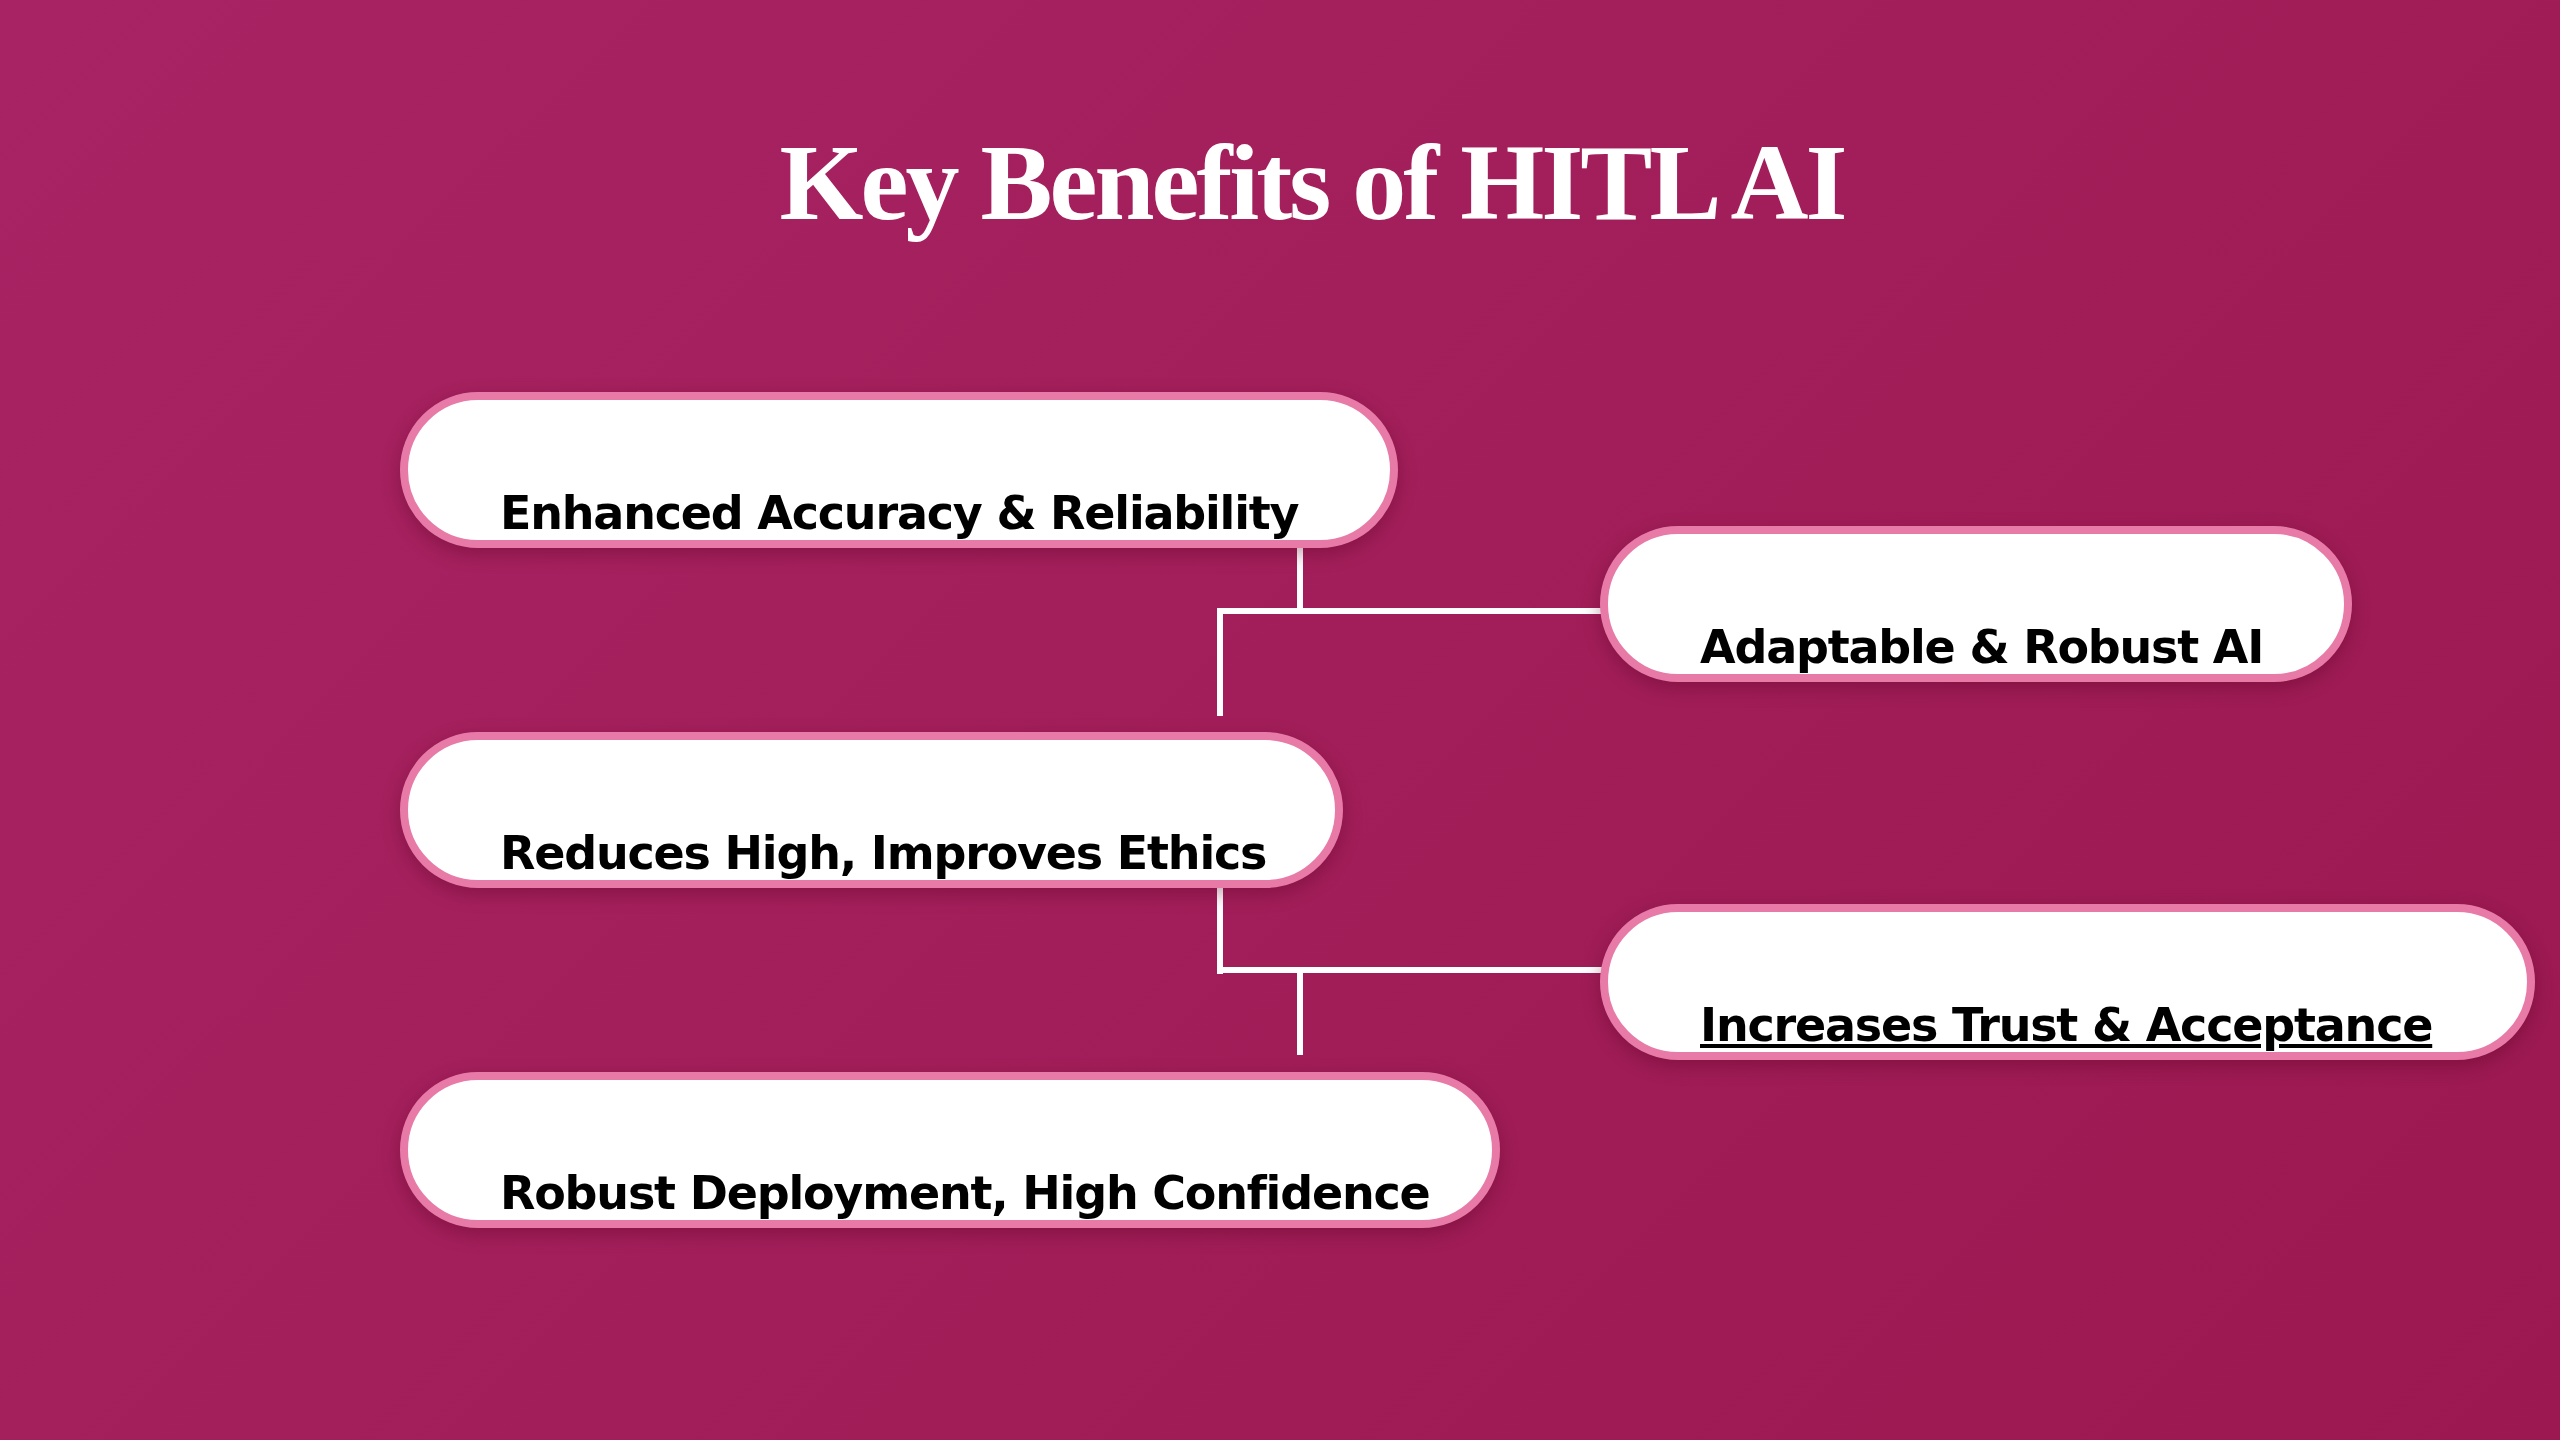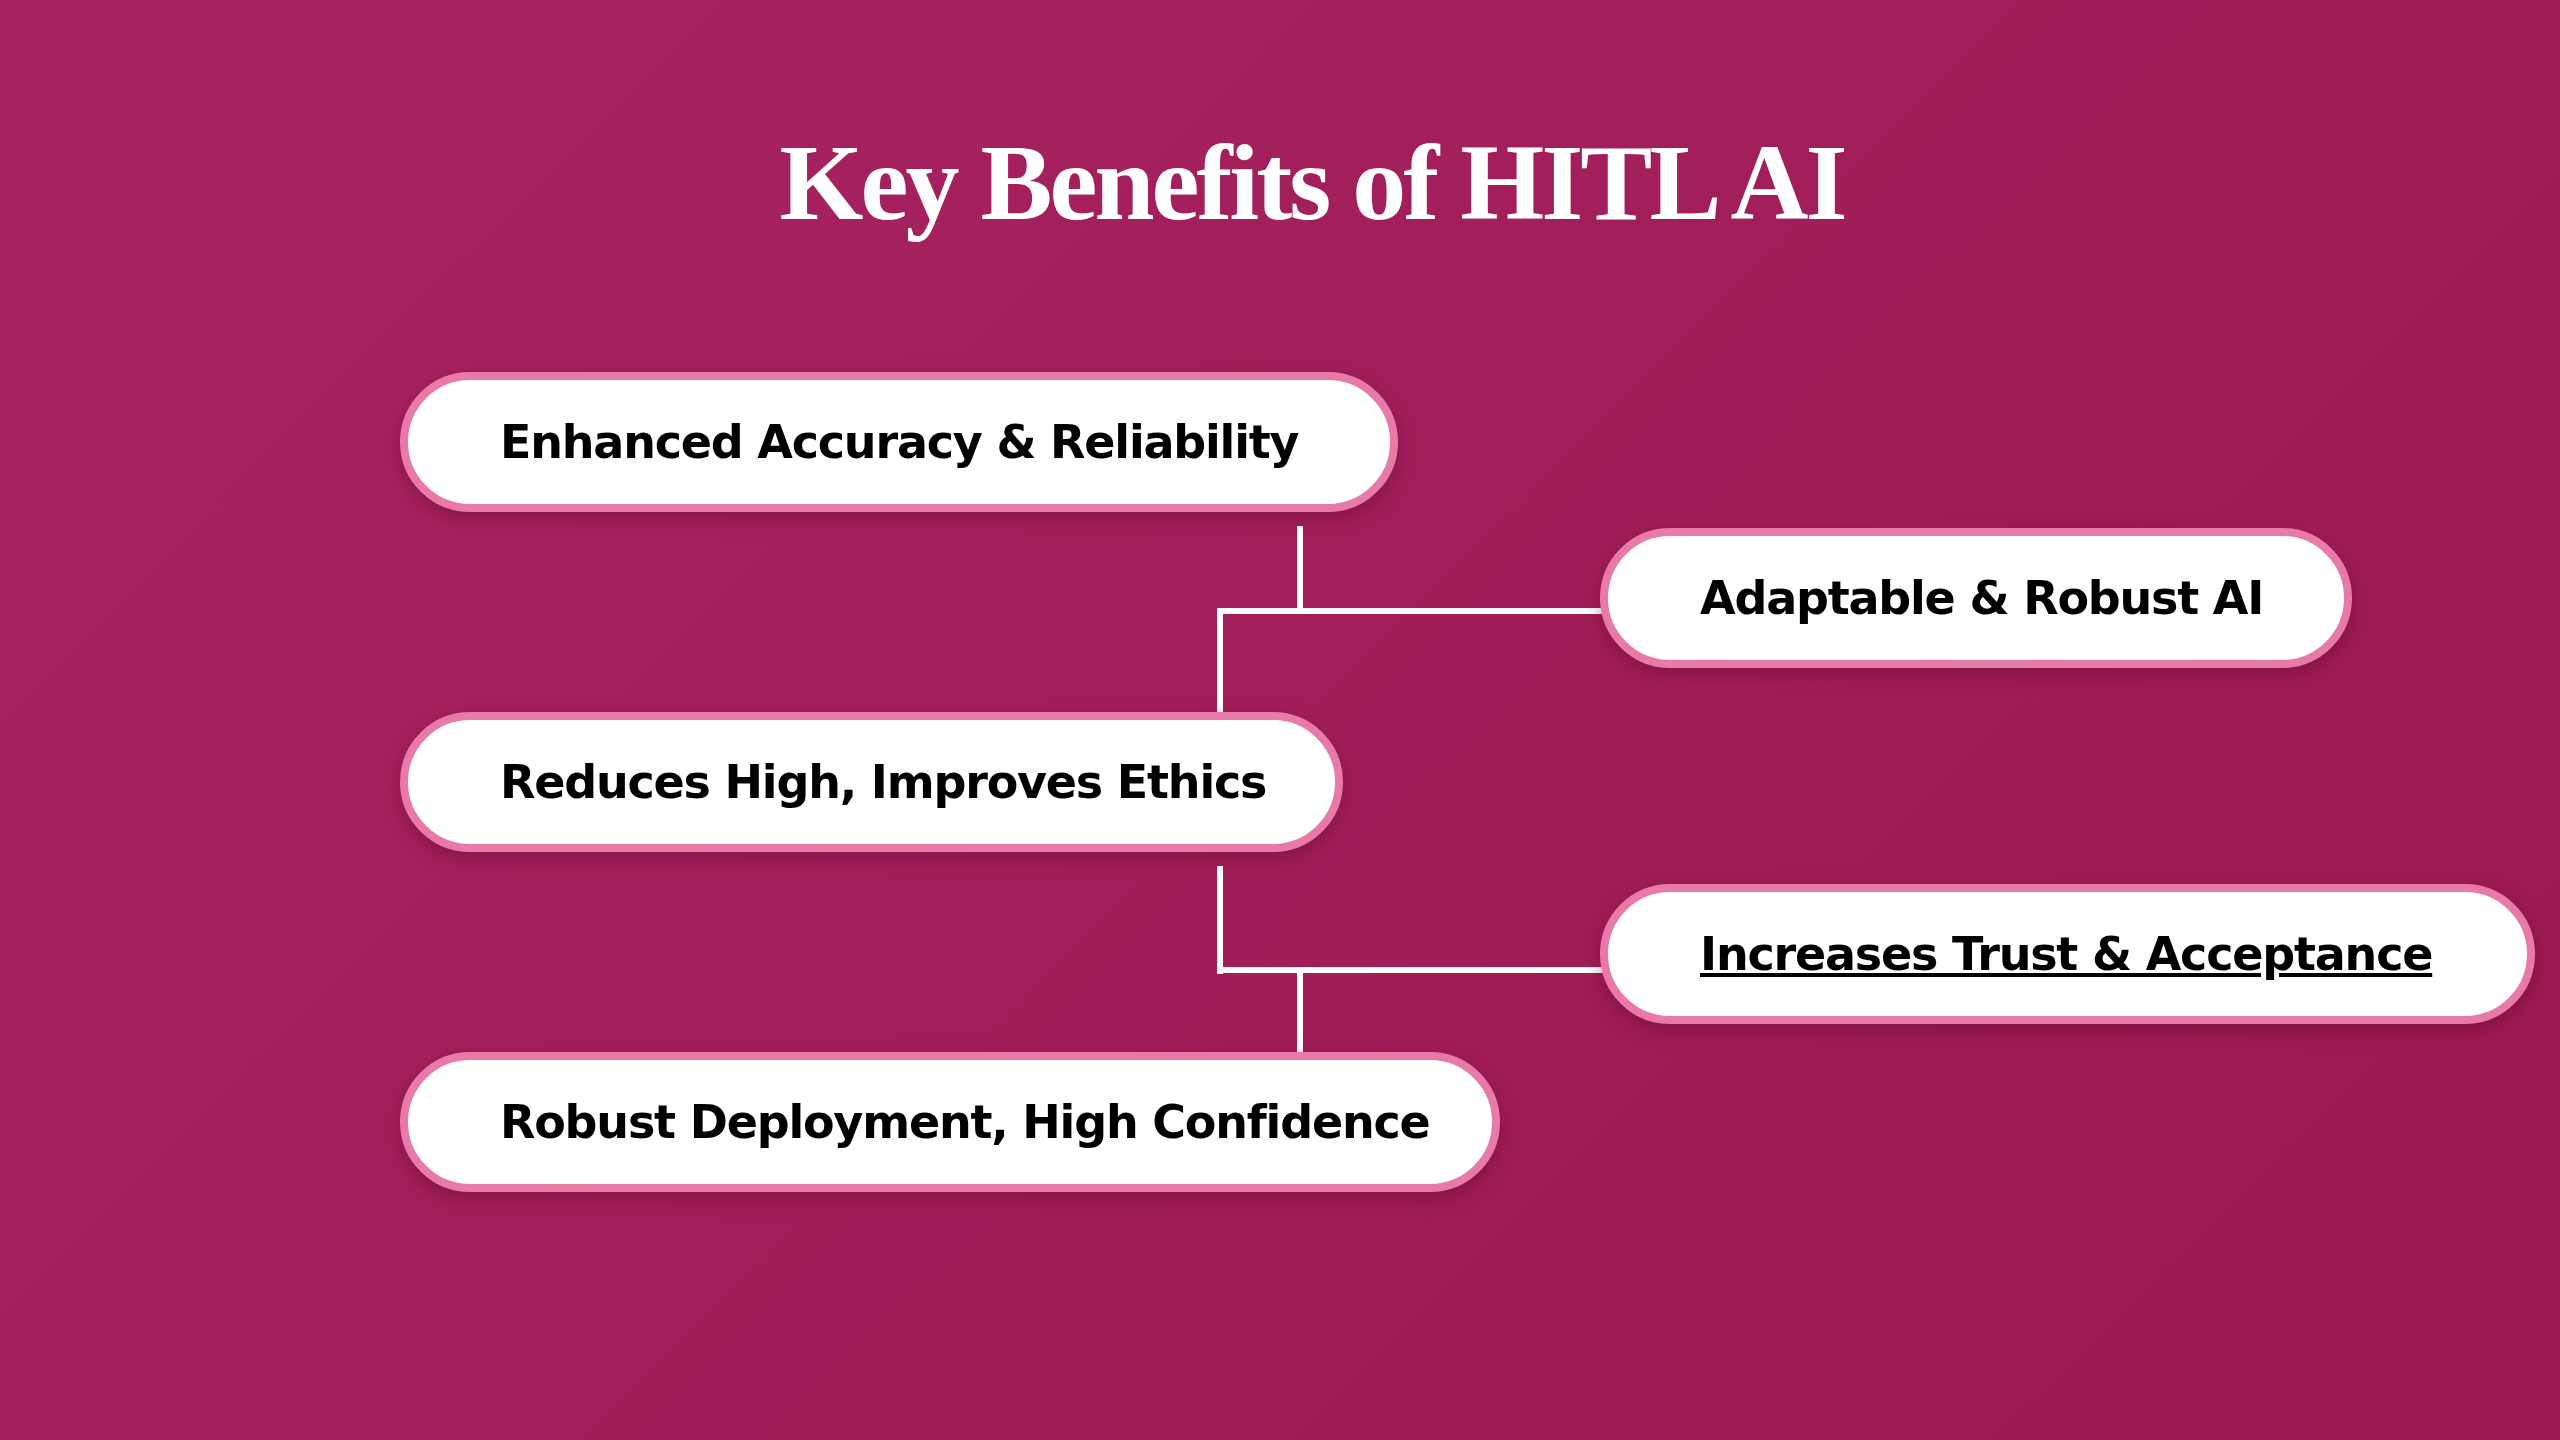--- a/index.html
+++ b/index.html
@@ -25,28 +25,29 @@
       font-weight: bold;
       font-size: 108px;
       letter-spacing: -3px;
       line-height: 130px;
       margin: 0;
       padding-left: 32px;
     }
     .pill {
       position: absolute;
       box-sizing: border-box;
-      height: 140px;
+      height: 156px;
       background: #ffffff;
       border: 8px solid #E87AA8;
       border-radius: 78px;
       display: flex;
-      align-items: center;
+      align-items: flex-end;
       padding-left: 92px;
       box-shadow: 0 6px 18px rgba(80, 0, 30, 0.35);
+      margin-top: 20px;
     }
     .pill-label {
       color: #000000;
       font-family: "DejaVu Sans", sans-serif;
       font-weight: bold;
       font-size: 46px;
       letter-spacing: -1.2px;
       white-space: nowrap;
     }
     .line {
@@ -66,21 +67,21 @@
 <div class="line v" style="left:1217px; top:608px; height:108px;"></div>
 
 <div class="line v" style="left:1217px; top:866px; height:108px;"></div>
 <div class="line h" style="left:1217px; top:967px; width:390px;"></div>
 <div class="line v" style="left:1297px; top:967px; height:88px;"></div>
 
 <div class="pill" style="left:400px; top:372px; width:998px;">
   <span class="pill-label">Enhanced Accuracy &amp; Reliability</span>
 </div>
 
-<div class="pill" style="left:1600px; top:528px; width:752px;">
+<div class="pill" style="left:1600px; top:506px; width:752px;">
   <span class="pill-label">Adaptable &amp; Robust AI</span>
 </div>
 
 <div class="pill" style="left:400px; top:712px; width:943px;">
   <span class="pill-label">Reduces High, Improves Ethics</span>
 </div>
 
 <div class="pill" style="left:1600px; top:884px; width:935px;text-decoration:underline;">
   <span class="pill-label">Increases Trust &amp; Acceptance</span>
 </div>

